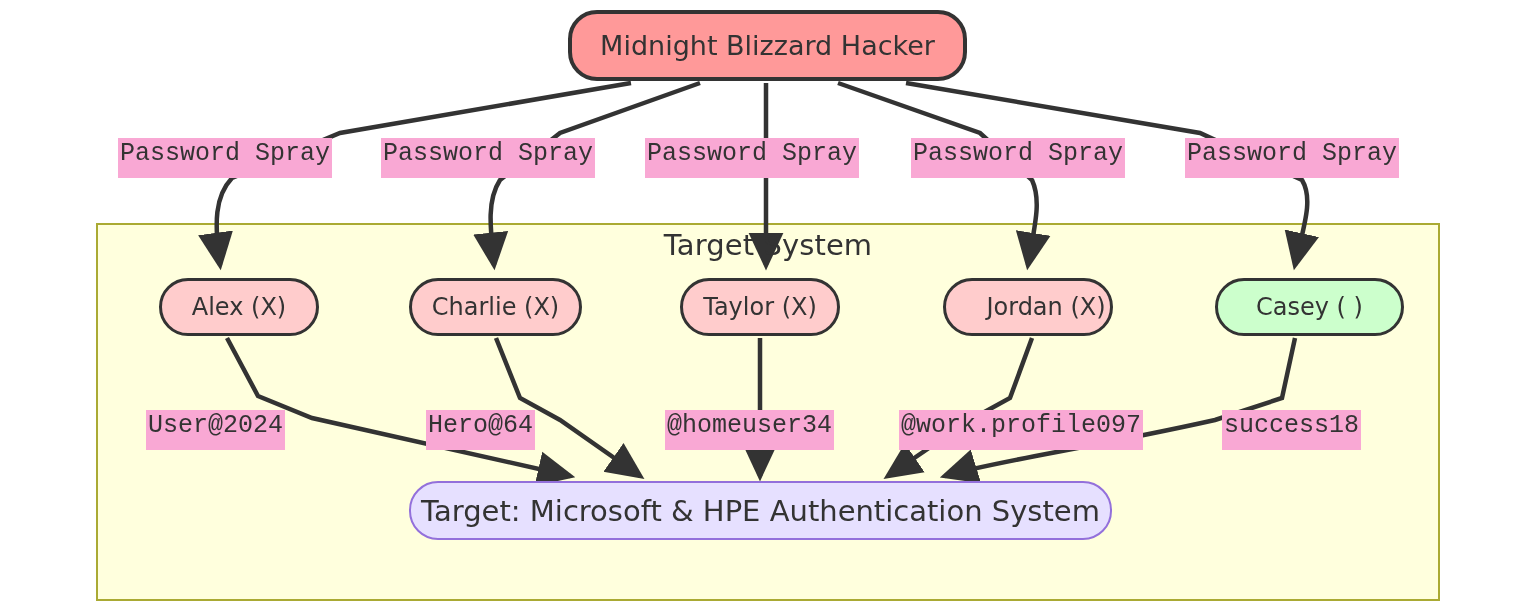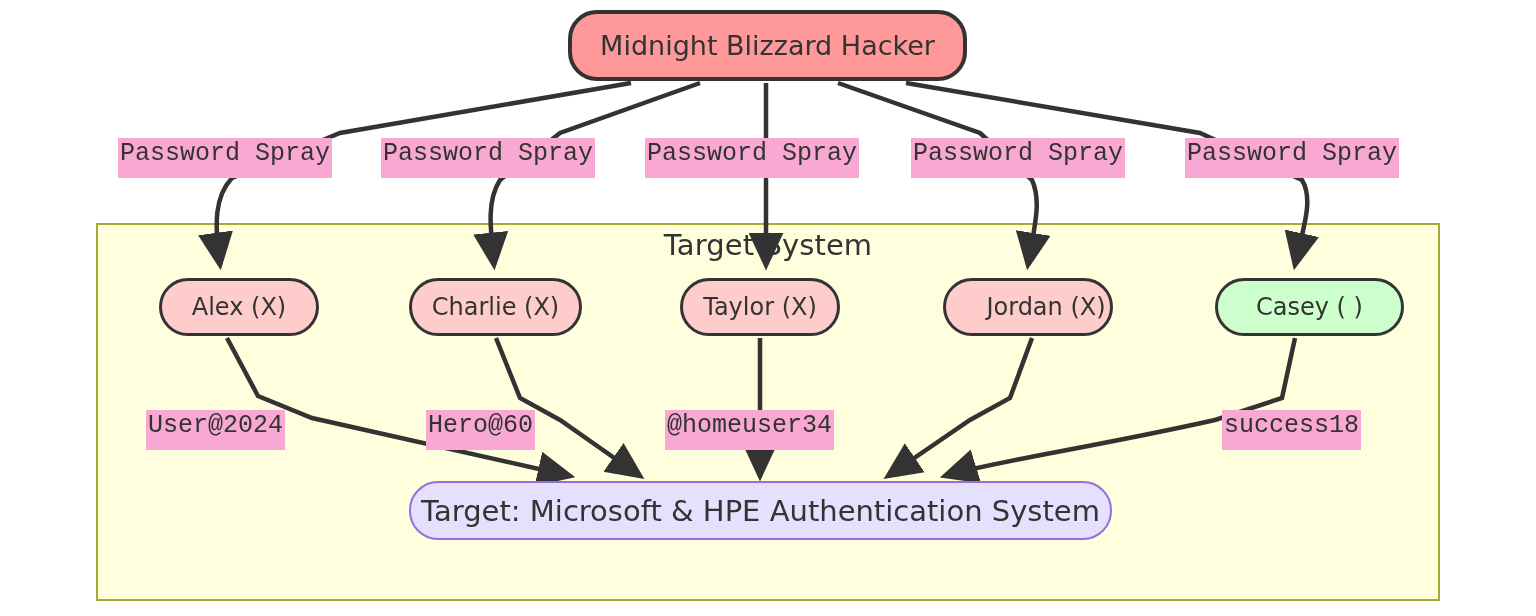--- a/index.html
+++ b/index.html
@@ -165,19 +165,20 @@
 
   <div class="subgraph-label">Target System</div>
 
   <div class="node node-user n-alex">Alex (X)</div>
   <div class="node node-user n-charlie">Charlie (X)</div>
   <div class="node node-user n-taylor">Taylor (X)</div>
   <div class="node node-user n-jordan">Jordan (X)</div>
   <div class="node node-user n-casey safe">Casey (  )</div>
 
   <div class="edge-label label-pass lp-1">User@2024</div>
-  <div class="edge-label label-pass lp-2">Hero@60</div>
+  <div class="edge-label label-pass lp-2">Hero@64</div>
   <div class="edge-label label-pass lp-3">@homeuser34</div>
+  <div class="edge-label label-pass lp-4">@work.profile097</div>
   <div class="edge-label label-pass lp-5">success18</div>
 
   <div class="node node-target">Target: Microsoft &amp; HPE Authentication System</div>
 
 </div>
 
 </body></html>

